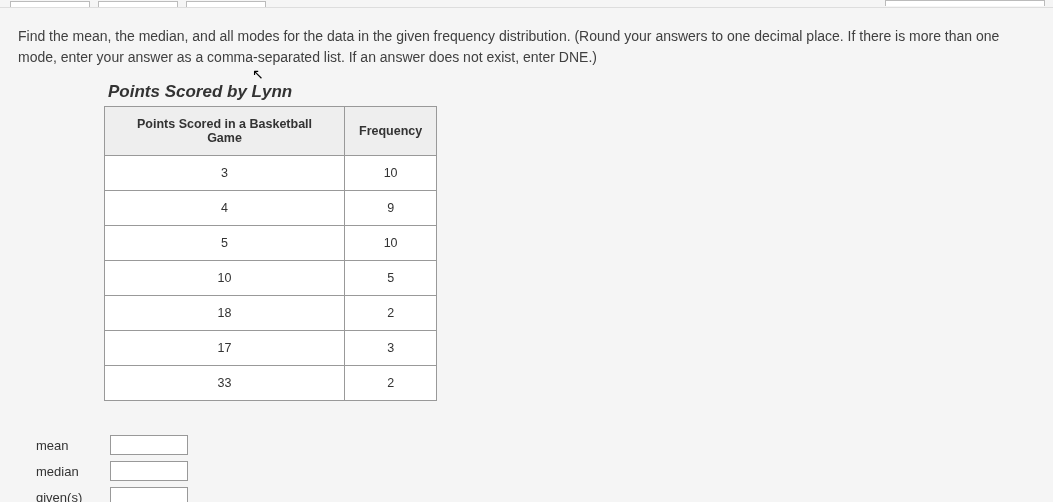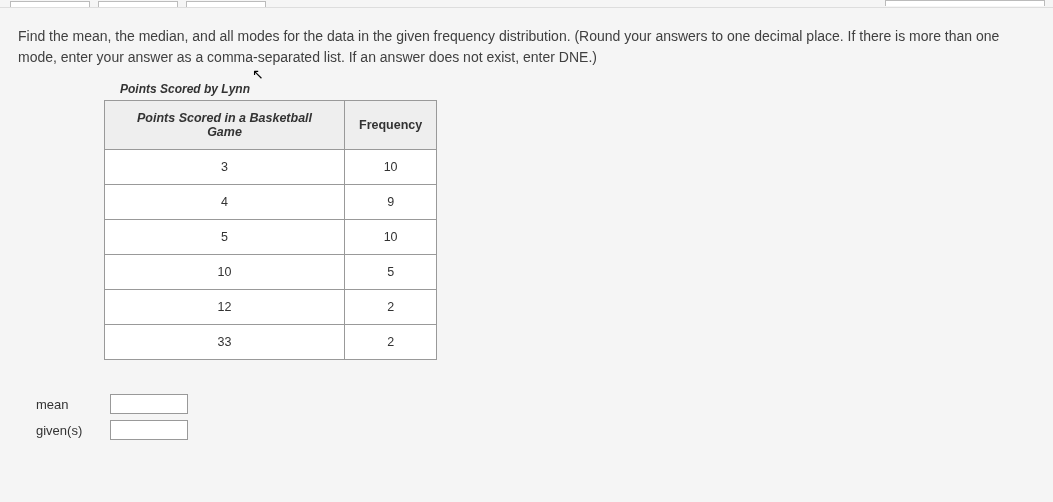--- a/index.html
+++ b/index.html
@@ -45,39 +45,39 @@
       line-height: 1.5;
       color: #404040;
       margin-bottom: 14px;
     }
     .table-block {
       margin-left: 86px;
     }
     .table-title {
       font-weight: bold;
       font-style: italic;
-      font-size: 12px;
+      font-size: 17px;
       margin-bottom: 4px;
-      margin-left: 16px;
+      margin-left: 4px;
     }
     table.freq {
       border-collapse: collapse;
       background: #fff;
     }
     table.freq th, table.freq td {
       border: 1px solid #999;
       padding: 10px 14px;
       text-align: center;
       font-size: 12.5px;
     }
     table.freq th {
       background: #eeeeee;
       font-weight: bold;
     }
-    table.freq th:first-child { width: 240px; font-style: italic; }
+    table.freq th:first-child { width: 240px; }
     table.freq th:last-child { width: 80px; text-align: center; }
     .answers {
       margin-top: 34px;
       margin-left: 18px;
     }
     .answer-row {
       display: flex;
       align-items: center;
       margin-bottom: 6px;
       gap: 14px;
@@ -139,35 +139,43 @@
         </tr>
         <tr>
           <td>5</td>
           <td>10</td>
         </tr>
         <tr>
           <td>10</td>
           <td>5</td>
         </tr>
         <tr>
-          <td>12</td>
+          <td>18</td>
           <td>2</td>
+        </tr>
+        <tr>
+          <td>17</td>
+          <td>3</td>
         </tr>
         <tr>
           <td>33</td>
           <td>2</td>
         </tr>
       </tbody>
     </table>
   </div>
 
   <div class="answers">
     <div class="answer-row">
       <span class="answer-label">mean</span>
       <input class="answer-input" type="text" value="" style="">
     </div>
     <div class="answer-row">
+      <span class="answer-label">median</span>
+      <input class="answer-input" type="text" value="" style="">
+    </div>
+    <div class="answer-row">
       <span class="answer-label">given(s)</span>
       <input class="answer-input" type="text" value="" style="">
     </div>
   </div>
 
 </div>
 
 </body></html>

